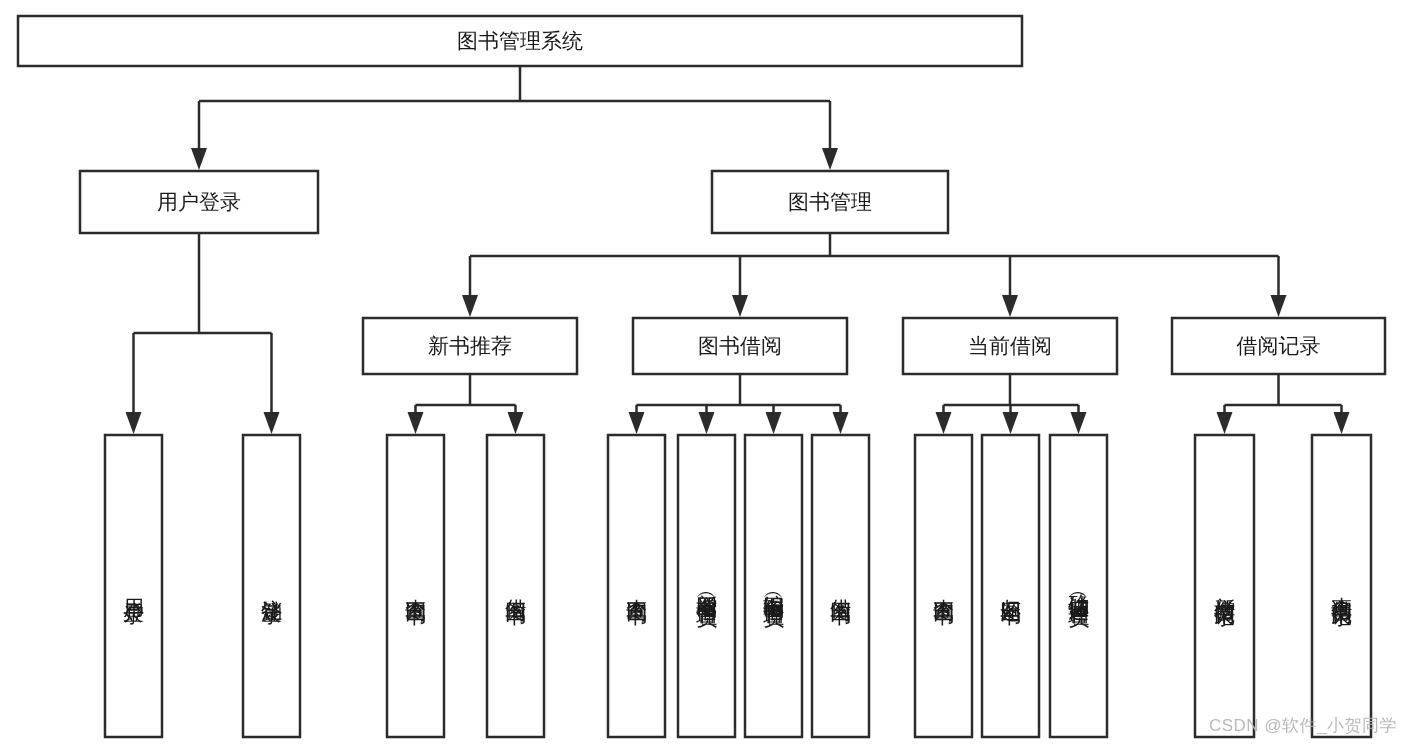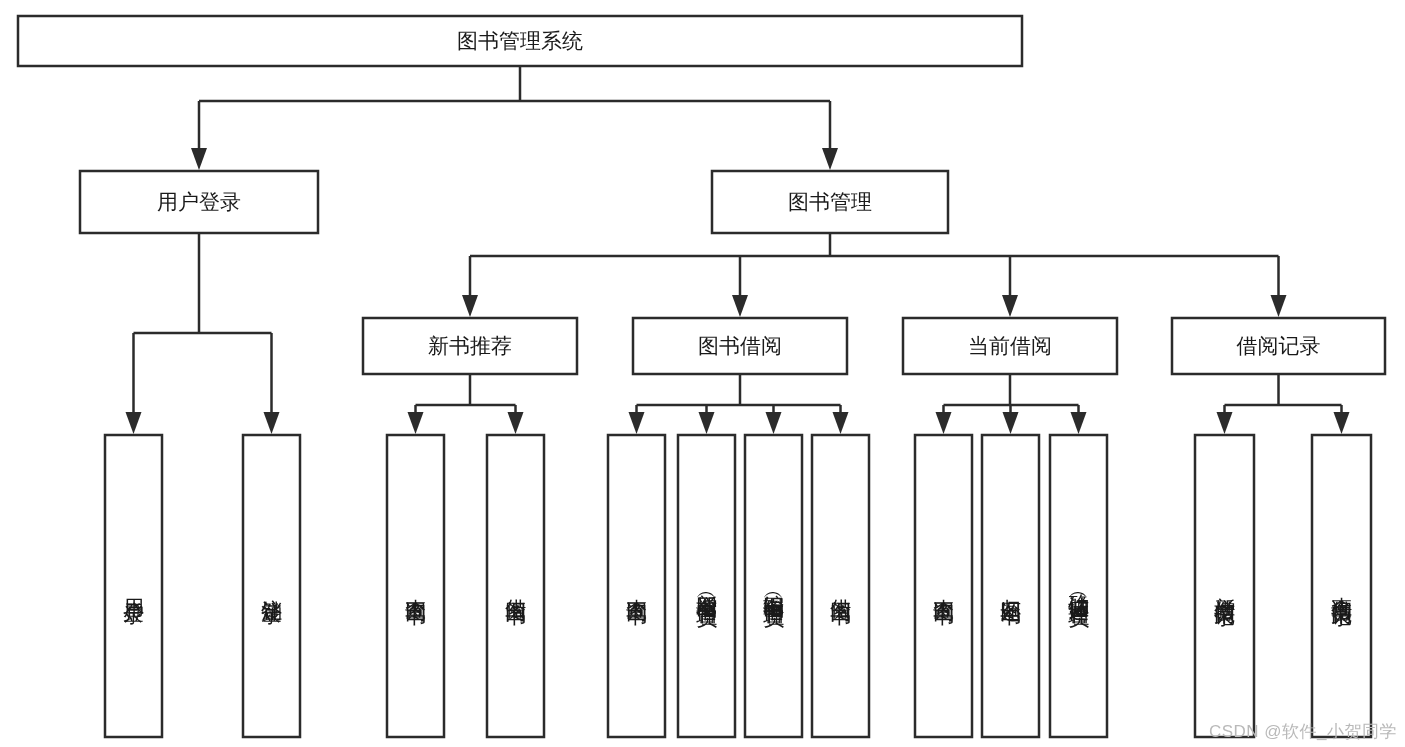--- a/index.html
+++ b/index.html
@@ -58,21 +58,21 @@
     line-height: 1.08;
     color: #1a1a1a;
     letter-spacing: 2px;
     text-align: left;
     white-space: nowrap;
     pointer-events: none;
   }
   .watermark {
     position: absolute;
     right: 8px;
-    bottom: 4px;
+    bottom: 10px;
     font-family: "Liberation Sans", "DejaVu Sans", sans-serif;
     font-size: 17px;
     color: #b9b9b9;
     letter-spacing: 0.5px;
     white-space: nowrap;
   }
 </style>
 </head>
 <body>
 

